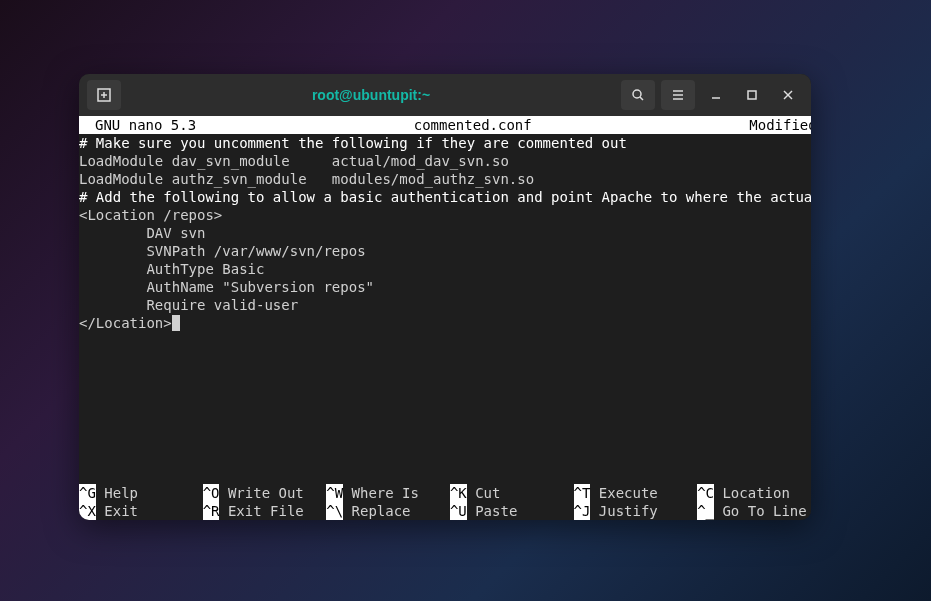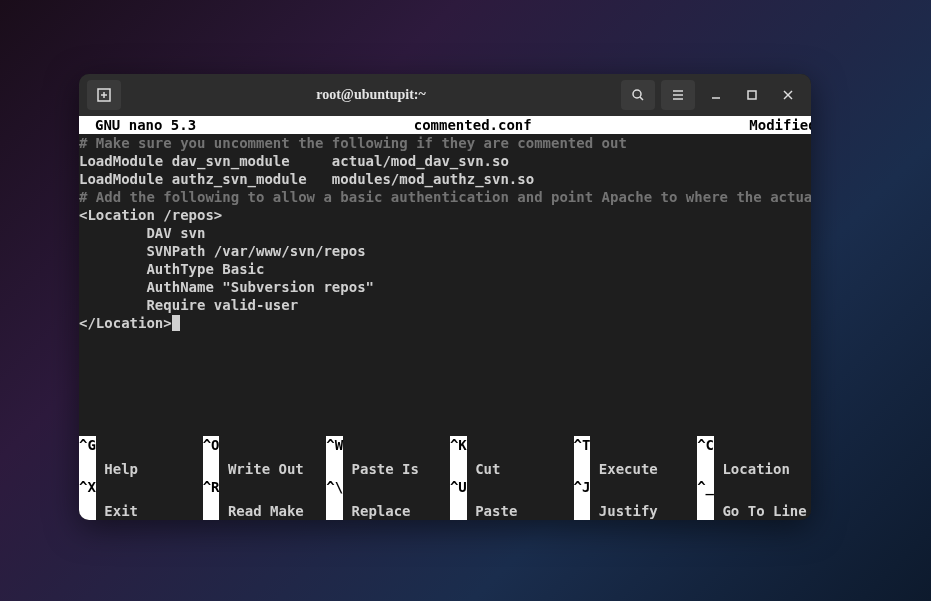--- a/index.html
+++ b/index.html
@@ -36,80 +36,79 @@
   background: #3a3a3a;
   border-radius: 4px;
   display: flex;
   align-items: center;
   justify-content: center;
   cursor: pointer;
 }
 .tb-title {
   flex: 1;
   text-align: center;
-  color: #e5e5e5;
+  color: #14b8a6;
   font-size: 14px;
   font-weight: bold;
-  font-family: Liberation Serif, serif;
+  font-family: Liberation Sans, sans-serif;
 }
 .tb-right { display: flex; gap: 2px; }
 .win-btn {
   width: 34px;
   height: 30px;
   display: flex;
   align-items: center;
   justify-content: center;
   cursor: pointer;
   border-radius: 4px;
 }
 svg { display: block; }
 .term-body {
   position: relative;
   height: calc(100% - 42px);
   display: flex;
-  font-weight: bold;
 }
 .term-content {
   flex: 1;
   background: #1e1e1e;
   position: relative;
   font-size: 14px;
   line-height: 18px;
 }
 .status-line {
   display: flex;
   background: #ffffff;
   color: #000000;
 }
 .sl-left { padding-left: 16px; white-space: pre; }
 .sl-center { flex: 1; text-align: center; white-space: pre; }
 .sl-right { padding-right: 4px; white-space: pre; }
 .editor-lines { padding: 0; }
 .line { white-space: pre; color: #d0d0d0; }
-.c-cyan { color: #737373; }
+.c-cyan { color: #ffffff; }
 .c-white { color: #d0d0d0; }
 .cursor {
   display: inline-block;
   width: 8px;
   height: 16px;
   background: #d0d0d0;
   vertical-align: text-bottom;
 }
 .help-bar {
   position: absolute;
   bottom: 0;
   left: 0;
   right: 0;
   display: flex;
   flex-direction: column;
 }
 .help-row { display: flex; }
 .help-item { display: flex; flex: 1; white-space: pre; }
 .hk { background: #ffffff; color: #000000; }
-.hl { color: #d0d0d0; margin-top: 24px; }
+.hl { color: #d0d0d0; }
 </style>
 </head>
 <body>
 
 <div class="terminal-window">
 
   <div class="titlebar">
     <div class="tb-left">
       <div class="tb-btn">
         <svg width="16" height="16" viewBox="0 0 16 16">
@@ -174,28 +173,28 @@
         <div class="line c-white">        AuthType Basic</div>
         <div class="line c-white">        AuthName "Subversion repos"</div>
         <div class="line c-white">        Require valid-user</div>
         <div class="line c-white"><span>&lt;/Location&gt;</span><span class="cursor"></span></div>
       </div>
 
       <div class="help-bar">
         <div class="help-row">
           <div class="help-item"><span class="hk">^G</span><span class="hl"> Help</span></div>
           <div class="help-item"><span class="hk">^O</span><span class="hl"> Write Out</span></div>
-          <div class="help-item"><span class="hk">^W</span><span class="hl"> Paste Is</span></div>
+          <div class="help-item"><span class="hk">^W</span><span class="hl"> Where Is</span></div>
           <div class="help-item"><span class="hk">^K</span><span class="hl"> Cut</span></div>
           <div class="help-item"><span class="hk">^T</span><span class="hl"> Execute</span></div>
           <div class="help-item"><span class="hk">^C</span><span class="hl"> Location</span></div>
         </div>
         <div class="help-row">
           <div class="help-item"><span class="hk">^X</span><span class="hl"> Exit</span></div>
-          <div class="help-item"><span class="hk">^R</span><span class="hl"> Read Make</span></div>
+          <div class="help-item"><span class="hk">^R</span><span class="hl"> Exit File</span></div>
           <div class="help-item"><span class="hk">^\</span><span class="hl"> Replace</span></div>
           <div class="help-item"><span class="hk">^U</span><span class="hl"> Paste</span></div>
           <div class="help-item"><span class="hk">^J</span><span class="hl"> Justify</span></div>
           <div class="help-item"><span class="hk">^_</span><span class="hl"> Go To Line</span></div>
         </div>
       </div>
 
     </div>
 
   </div>

